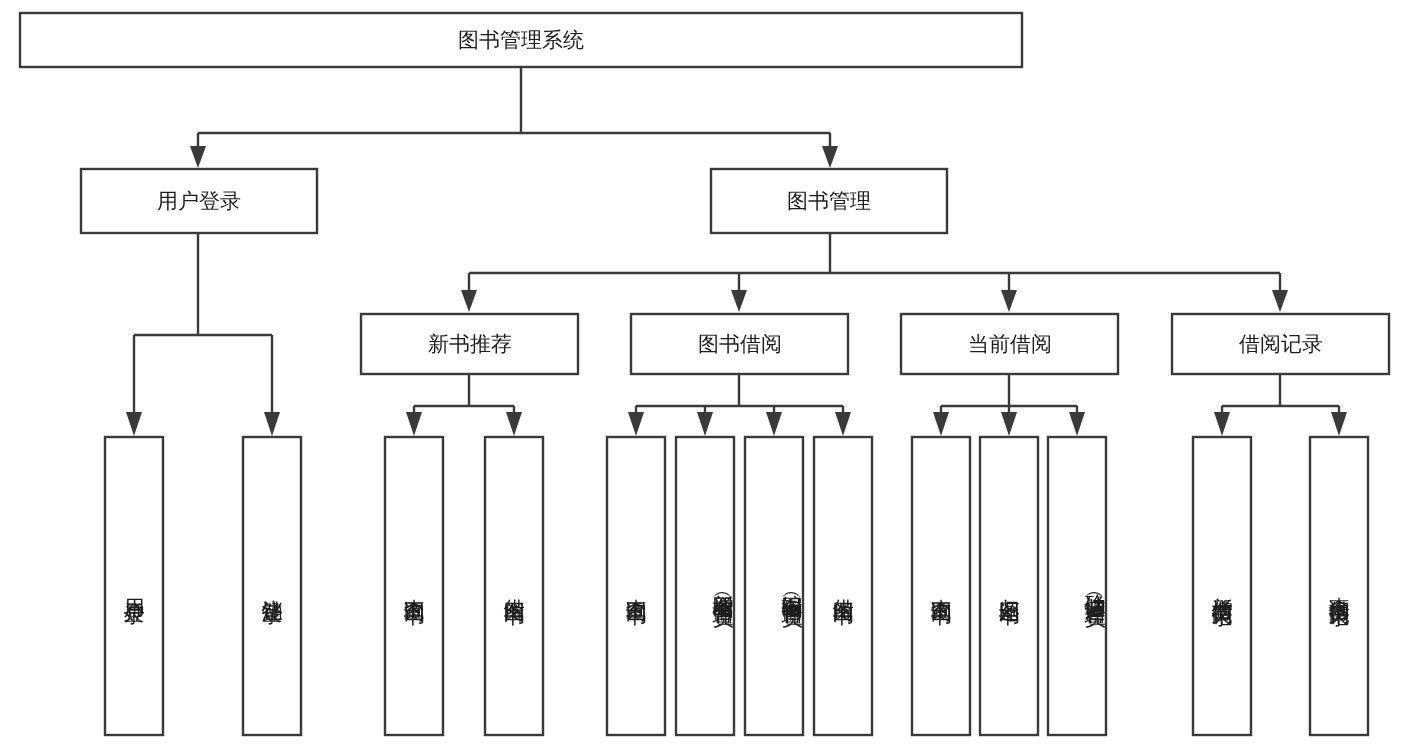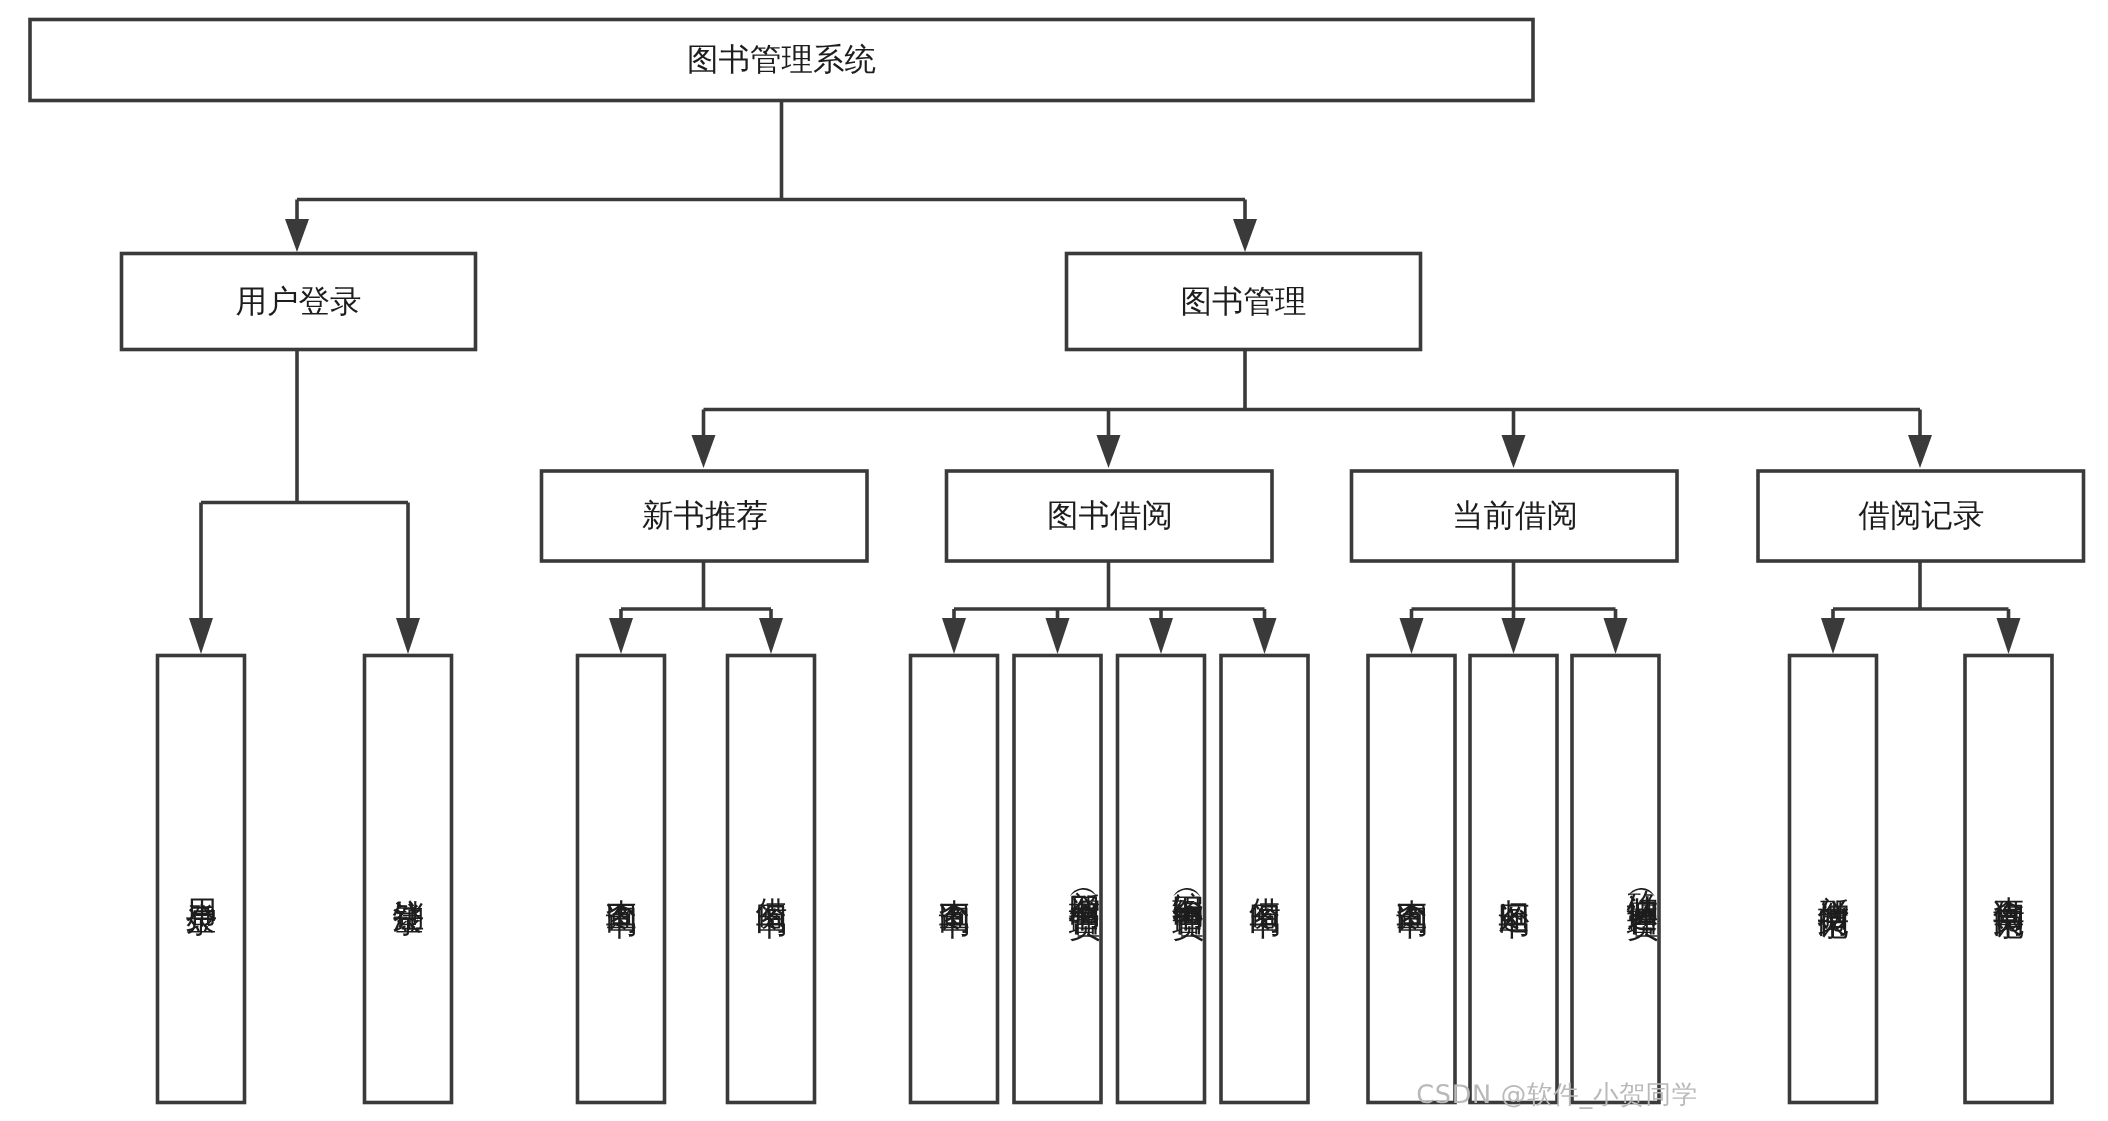--- a/index.html
+++ b/index.html
@@ -204,14 +204,13 @@
   <div class="leaf-label" style="left:745px; top:437px; width:58px; height:298px; display:flex; align-items:flex-start; justify-content:center;">编辑图书（管理员）</div>
   <div class="leaf-label" style="left:814px; top:437px; width:58px; height:298px; display:flex; align-items:center; justify-content:center;">借阅图书</div>
 
   <div class="leaf-label" style="left:912px; top:437px; width:58px; height:298px; display:flex; align-items:center; justify-content:center;">查询图书</div>
   <div class="leaf-label" style="left:980px; top:437px; width:58px; height:298px; display:flex; align-items:center; justify-content:center;">归还图书</div>
   <div class="leaf-label" style="left:1048px; top:437px; width:58px; height:298px; display:flex; align-items:flex-start; justify-content:center;">确认归还（管理员）</div>
 
   <div class="leaf-label" style="left:1193px; top:437px; width:58px; height:298px; display:flex; align-items:center; justify-content:center;">新增借阅记录</div>
   <div class="leaf-label" style="left:1310px; top:437px; width:58px; height:298px; display:flex; align-items:center; justify-content:center;">查询借阅记录</div>
 
-  <div class="watermark">CSDN @软件_小贺同学</div>
 </div>
 
 </body></html>

